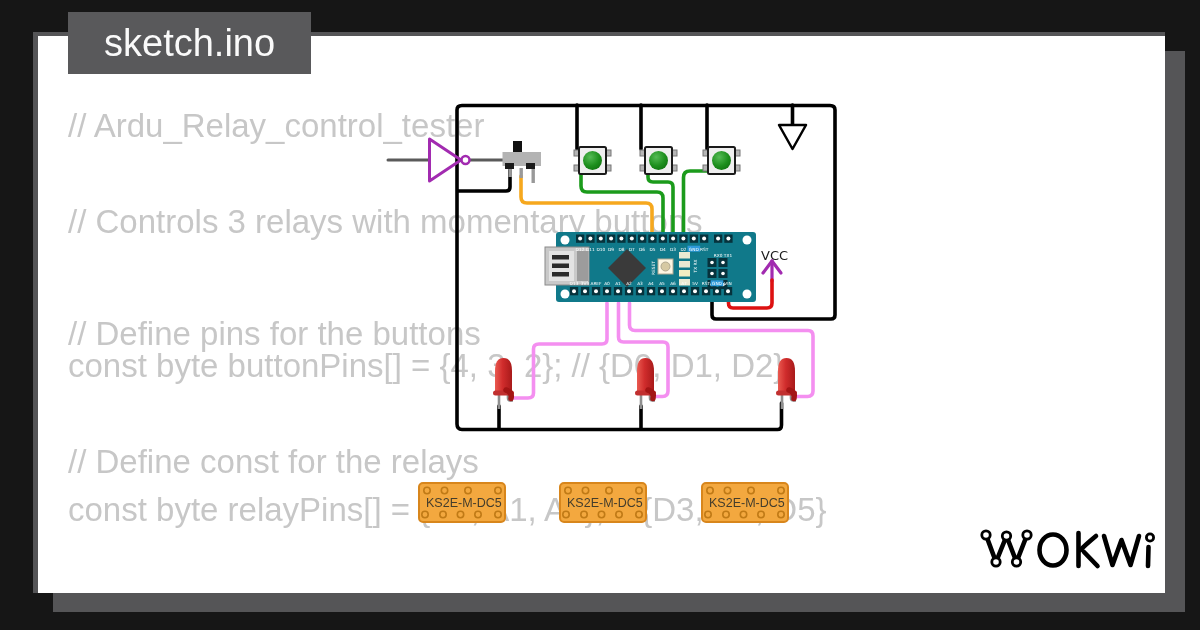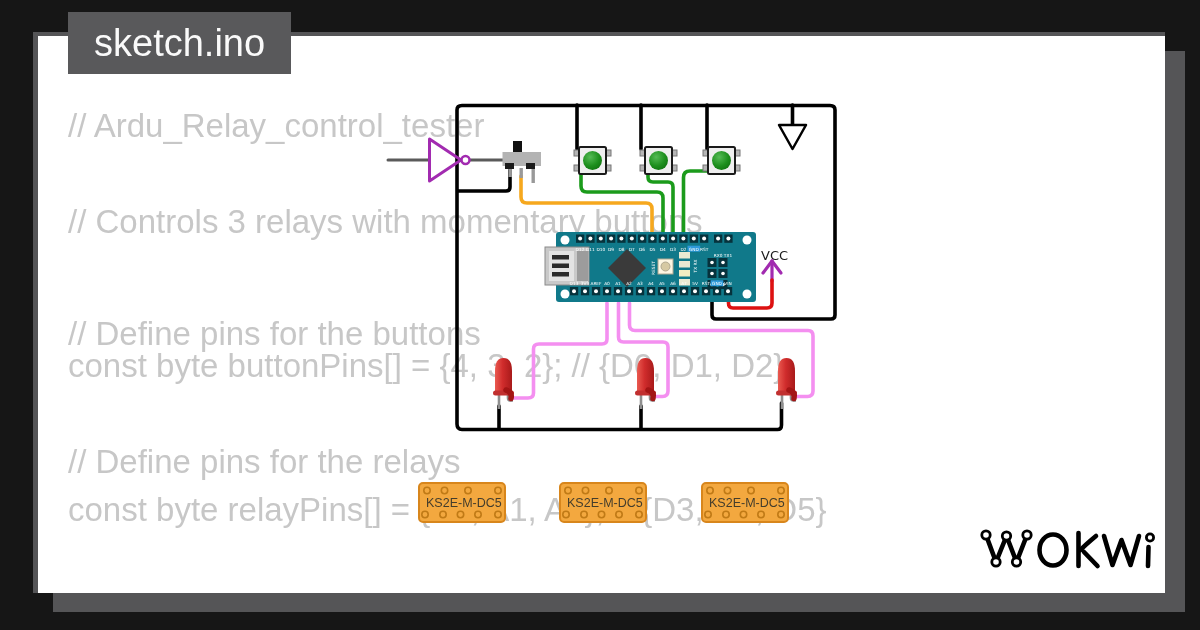--- a/index.html
+++ b/index.html
@@ -3,38 +3,38 @@
 <meta charset="utf-8">
 <style>
   html,body{margin:0;padding:0;background:#161616;}
   .page{position:relative;width:1200px;height:630px;overflow:hidden;background:#161616;
         font-family:"Liberation Sans",sans-serif;}
   .card{position:absolute;left:33px;top:32px;width:1132px;height:561px;box-sizing:border-box;
         background:#ffffff;border-left:5px solid #555557;border-top:4px solid #555557;
         box-shadow:20px 19px 0 #555557;overflow:hidden;}
   .code-line{position:absolute;left:30px;white-space:nowrap;color:#c7c7c7;
              font-size:33px;line-height:36px;font-family:"Liberation Sans",sans-serif;}
-  .tab{position:absolute;left:68px;top:12px;height:62px;padding:0 26px;background:#59595b;
+  .tab{position:absolute;left:68px;top:12px;height:62px;padding:0 36px;background:#59595b;
        color:#fafafa;font-size:38px;line-height:62px;white-space:nowrap;z-index:5;}
   .circuit-svg{position:absolute;left:0;top:0;width:1200px;height:630px;z-index:4;pointer-events:none;}
   .pinlabel{font-family:"DejaVu Sans",sans-serif;font-size:4.3px;fill:#ffffff;}
   .relaylabel{font-family:"Liberation Sans",sans-serif;font-size:12.5px;fill:#443d2c;}
   .vcclabel{font-family:"DejaVu Sans",sans-serif;font-size:13px;fill:#1a1a1a;}
 </style>
 </head>
 <body>
 
 <div class="page">
 
   <div class="card">
     <div class="code-line" style="top:72px">// Ardu_Relay_control_tester</div>
     <div class="code-line" style="top:168px">// Controls 3 relays with momentary buttons</div>
     <div class="code-line" style="top:280px">// Define pins for the buttons</div>
     <div class="code-line" style="top:312px">const byte buttonPins[] = {4, 3, 2}; // {D0, D1, D2}</div>
-    <div class="code-line" style="top:408px">// Define pins for the relays</div>
+    <div class="code-line" style="top:408px">// Define const for the relays</div>
     <div class="code-line" style="top:456px">const byte relayPins[] = {A0, A1, A2}; // {D3, D4, D5}</div>
     <div class="code-line" style="top:552px">// Define pin for the slide switch</div>
   </div>
 
   <div class="tab">sketch.ino</div>
 
   <svg class="circuit-svg" viewBox="0 0 1200 630">
     <defs>
       <radialGradient id="btncap" cx="0.38" cy="0.32" r="0.85">
         <stop offset="0" stop-color="#55bb55"></stop>

